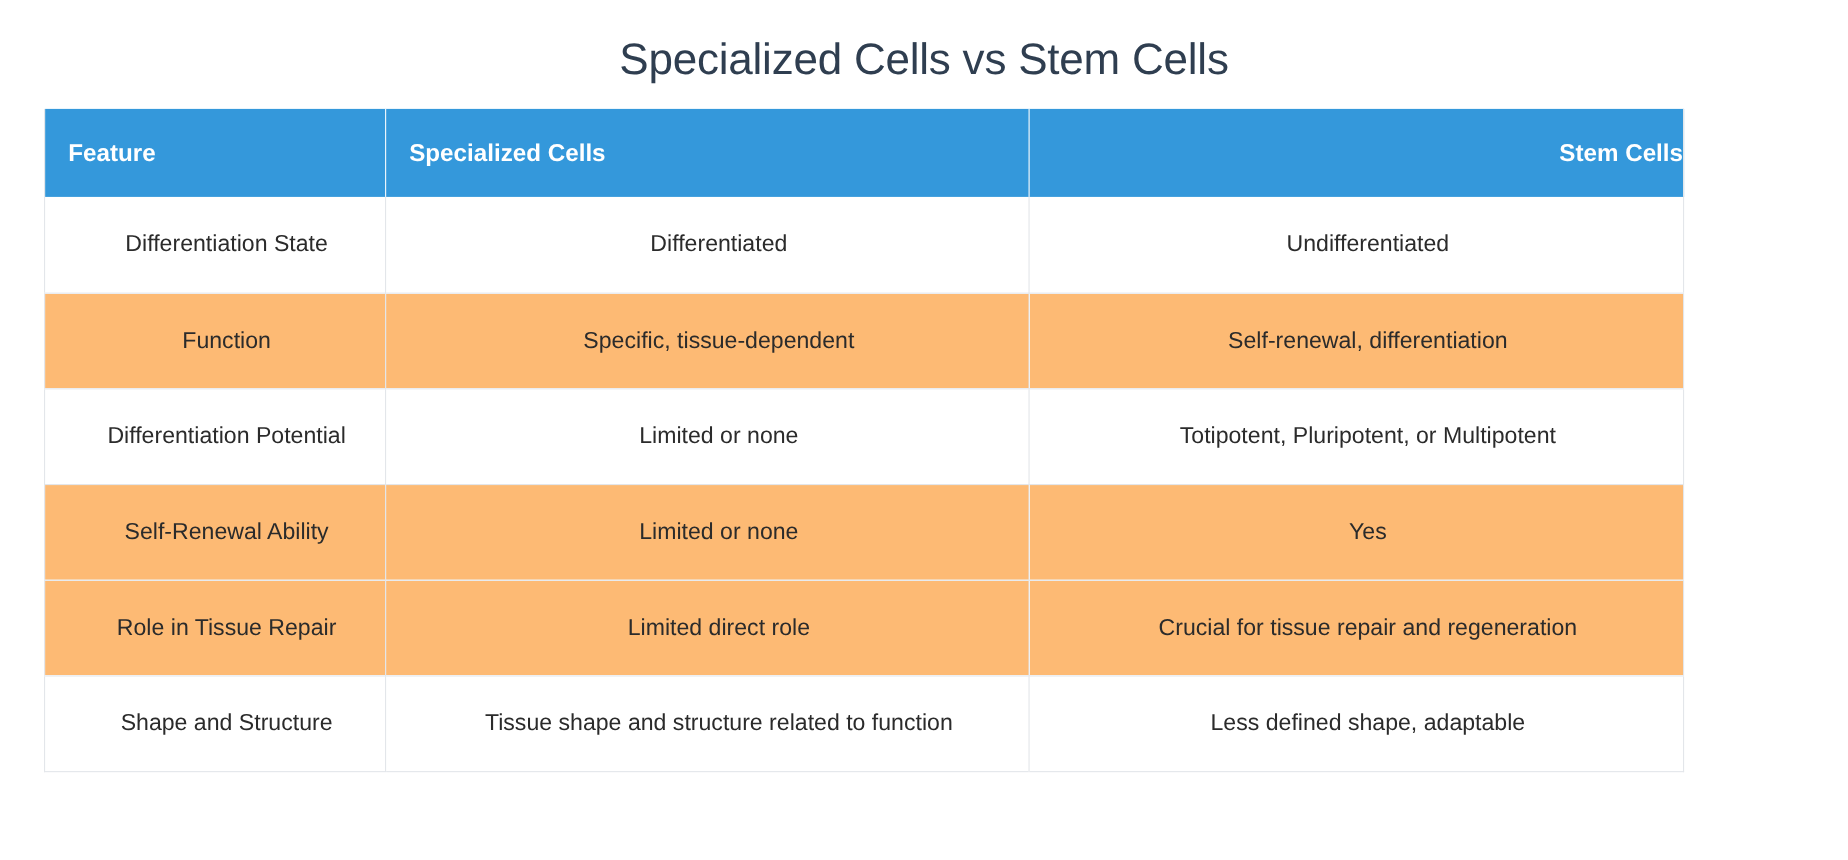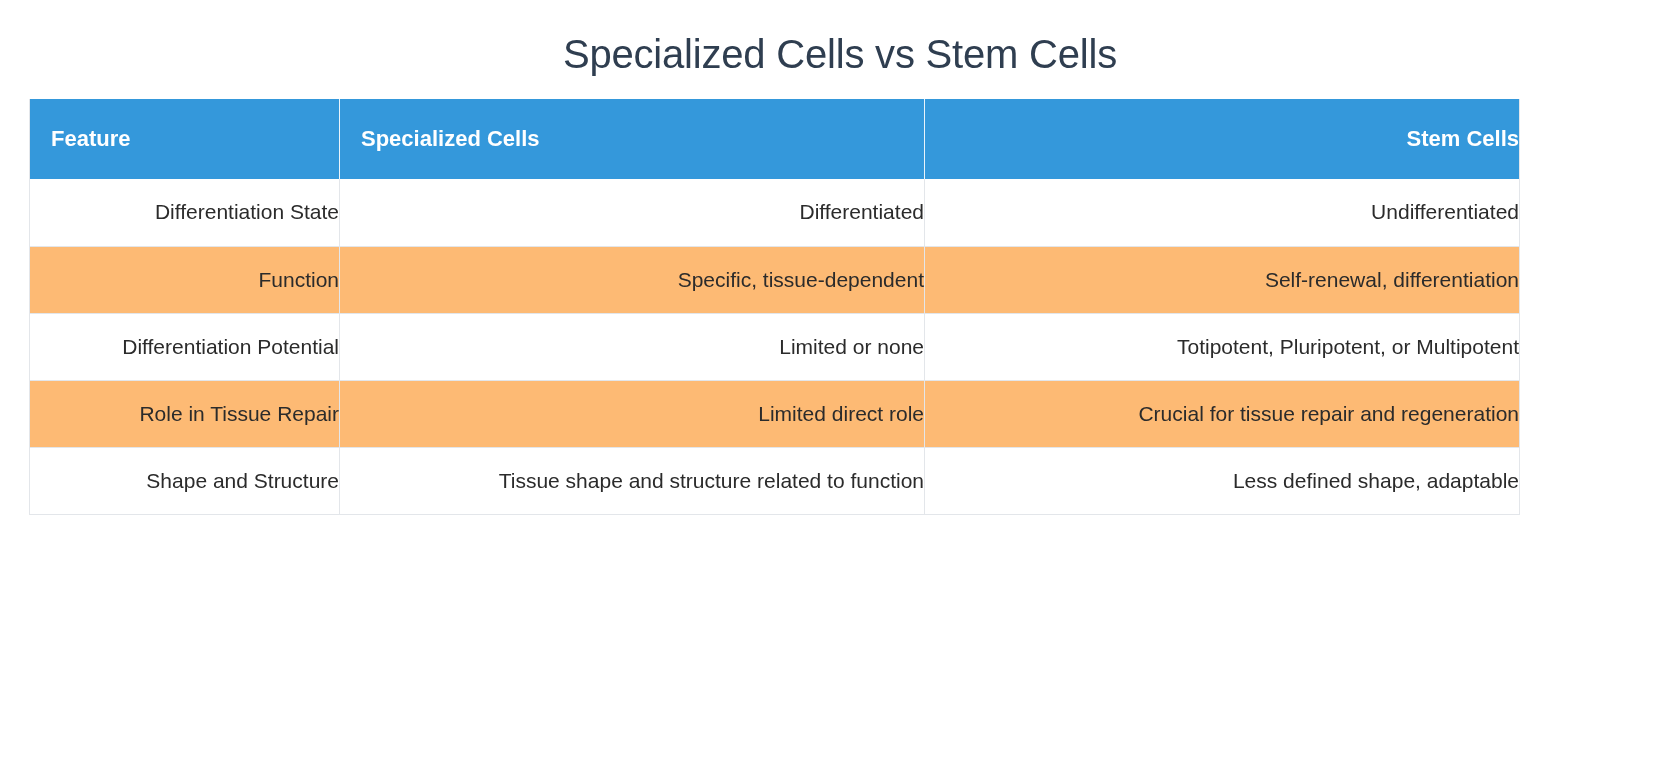--- a/index.html
+++ b/index.html
@@ -25,21 +25,21 @@
     padding: 26px 0 0 0;
     text-align: center;
     font-size: 40px;
     line-height: 56px;
     font-weight: normal;
     color: #2f3e50;
     letter-spacing: -0.2px;
   }
   .table-wrap {
     position: absolute;
-    left: 29px;
+    left: 40px;
     top: 99px;
     width: 1490px;
   }
   table.cmp {
     width: 1490px;
     border-collapse: collapse;
     table-layout: fixed;
     background: #ffffff;
     border: 1px solid #e3e6ea;
     border-top: none;
@@ -62,23 +62,23 @@
     white-space: nowrap;
   }
   table.cmp thead th:last-child {
     border-right: none;
     text-align: right;
   }
 
   table.cmp tbody td {
     font-size: 21px;
     color: #2b2b2b;
-    text-align: right;
+    text-align: center;
     padding: 0 0 0 21px;
-    height: 67px;
+    height: 87px;
     vertical-align: middle;
     border-right: 1px solid #e3e6ea;
     border-bottom: 1px solid #e3e6ea;
     box-sizing: border-box;
     white-space: nowrap;
     overflow: hidden;
   }
   table.cmp tbody td:last-child {
     border-right: none;
   }
@@ -123,20 +123,25 @@
           <td>Function</td>
           <td>Specific, tissue-dependent</td>
           <td>Self-renewal, differentiation</td>
         </tr>
         <tr class="plain">
           <td>Differentiation Potential</td>
           <td>Limited or none</td>
           <td>Totipotent, Pluripotent, or Multipotent</td>
         </tr>
         <tr class="alt">
+          <td>Self-Renewal Ability</td>
+          <td>Limited or none</td>
+          <td>Yes</td>
+        </tr>
+        <tr class="alt">
           <td>Role in Tissue Repair</td>
           <td>Limited direct role</td>
           <td>Crucial for tissue repair and regeneration</td>
         </tr>
         <tr class="plain">
           <td>Shape and Structure</td>
           <td>Tissue shape and structure related to function</td>
           <td>Less defined shape, adaptable</td>
         </tr>
       </tbody>

